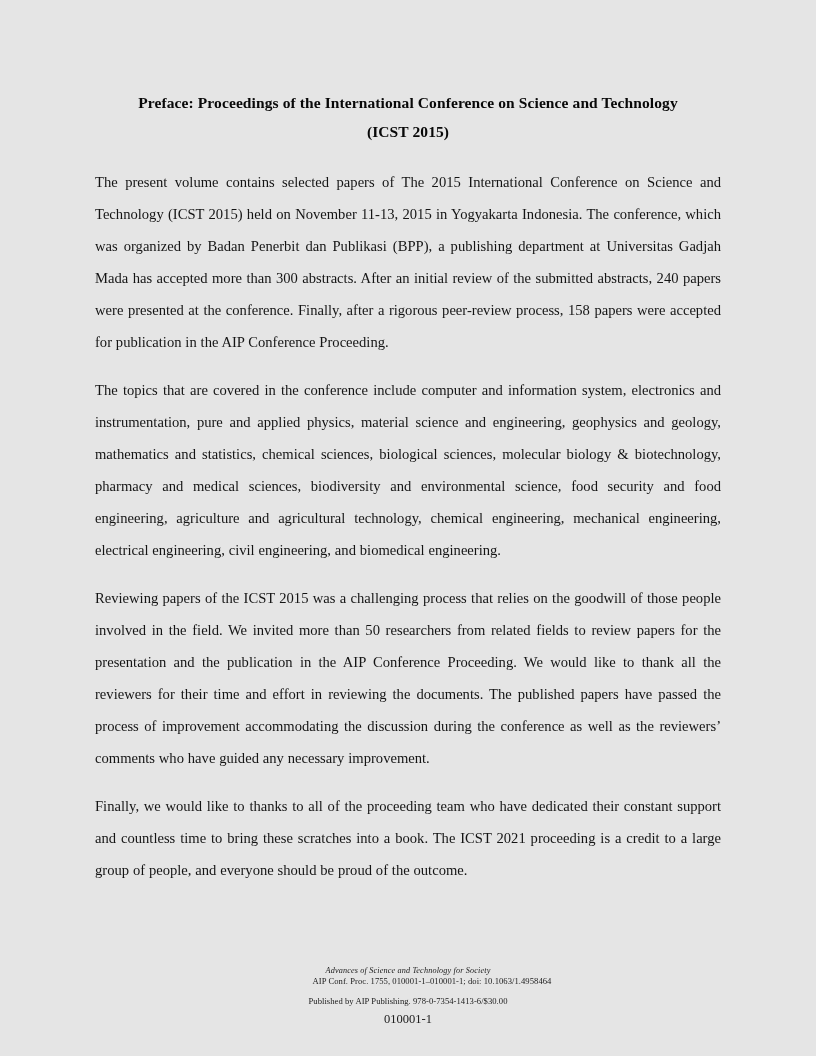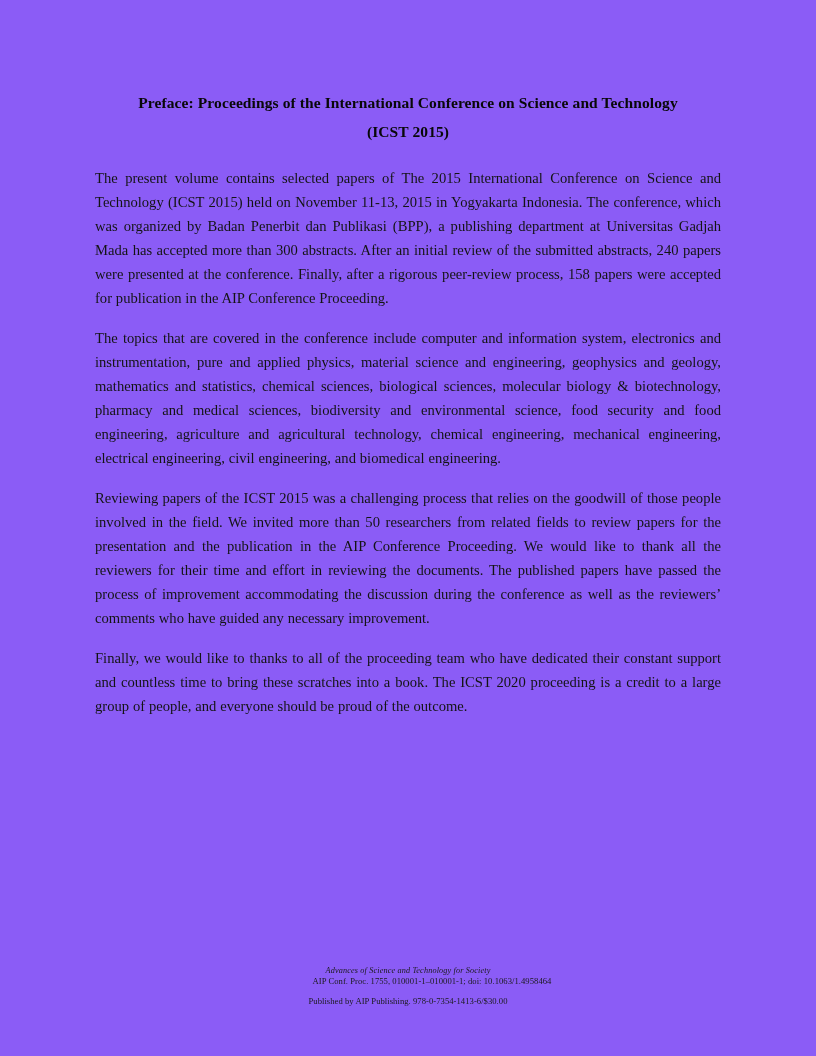--- a/index.html
+++ b/index.html
@@ -15,21 +15,21 @@
     color: #111111;
     overflow: hidden;
   }
 
   .page {
     position: absolute;
     left: 0;
     top: 0;
     width: 816px;
     height: 1056px;
-    background: #8b5cf6;
+    background: #e5e5e5;
   }
 
   .content {
     position: absolute;
     left: 95px;
     top: 88px;
     width: 626px;
   }
 
   .doc-title {
@@ -38,21 +38,21 @@
     text-align: center;
     line-height: 29px;
     margin: 0 0 20px 0;
     letter-spacing: 0.1px;
     color: #080808;
     padding: 0 22px;
   }
 
   .para {
     font-size: 14.6px;
-    line-height: 24px;
+    line-height: 32px;
     text-align: justify;
     text-justify: inter-word;
     margin: 0 0 16px 0;
     color: #141414;
     word-spacing: 0.2px;
   }
 
   .para:last-of-type {
     margin-bottom: 0;
   }
@@ -119,25 +119,26 @@
   <div class="content">
 
     <h1 class="doc-title">Preface: Proceedings of the International Conference on Science and Technology (ICST 2015)</h1>
 
     <p class="para">The present volume contains selected papers of The 2015 International Conference on Science and Technology (ICST 2015) held on November 11-13, 2015 in Yogyakarta Indonesia. The conference, which was organized by Badan Penerbit dan Publikasi (BPP), a publishing department at Universitas Gadjah Mada has accepted more than 300 abstracts. After an initial review of the submitted abstracts, 240 papers were presented at the conference. Finally, after a rigorous peer-review process, 158 papers were accepted for publication in the AIP Conference Proceeding.</p>
 
     <p class="para">The topics that are covered in the conference include computer and information system, electronics and instrumentation, pure and applied physics, material science and engineering, geophysics and geology, mathematics and statistics, chemical sciences, biological sciences, molecular biology &amp; biotechnology, pharmacy and medical sciences, biodiversity and environmental science, food security and food engineering, agriculture and agricultural technology, chemical engineering, mechanical engineering, electrical engineering, civil engineering, and biomedical engineering.</p>
 
     <p class="para">Reviewing papers of the ICST 2015 was a challenging process that relies on the goodwill of those people involved in the field. We invited more than 50 researchers from related fields to review papers for the presentation and the publication in the AIP Conference Proceeding. We would like to thank all the reviewers for their time and effort in reviewing the documents. The published papers have passed the process of improvement accommodating the discussion during the conference as well as the reviewers’ comments who have guided any necessary improvement.</p>
 
-    <p class="para">Finally, we would like to thanks to all of the proceeding team who have dedicated their constant support and countless time to bring these scratches into a book. The ICST 2020 proceeding is a credit to a large group of people, and everyone should be proud of the outcome.</p>
+    <p class="para">Finally, we would like to thanks to all of the proceeding team who have dedicated their constant support and countless time to bring these scratches into a book. The ICST 2021 proceeding is a credit to a large group of people, and everyone should be proud of the outcome.</p>
 
 
   </div>
 
   <div class="footer">
     <p class="footer-journal">Advances of Science and Technology for Society</p>
     <p class="footer-ref">AIP Conf. Proc. 1755, 010001-1–010001-1; doi: 10.1063/1.4958464</p>
     <p class="footer-publisher">Published by AIP Publishing. 978-0-7354-1413-6/$30.00</p>
   </div>
 
+  <div class="page-number">010001-1</div>
 
 </div>
 
 </body></html>

